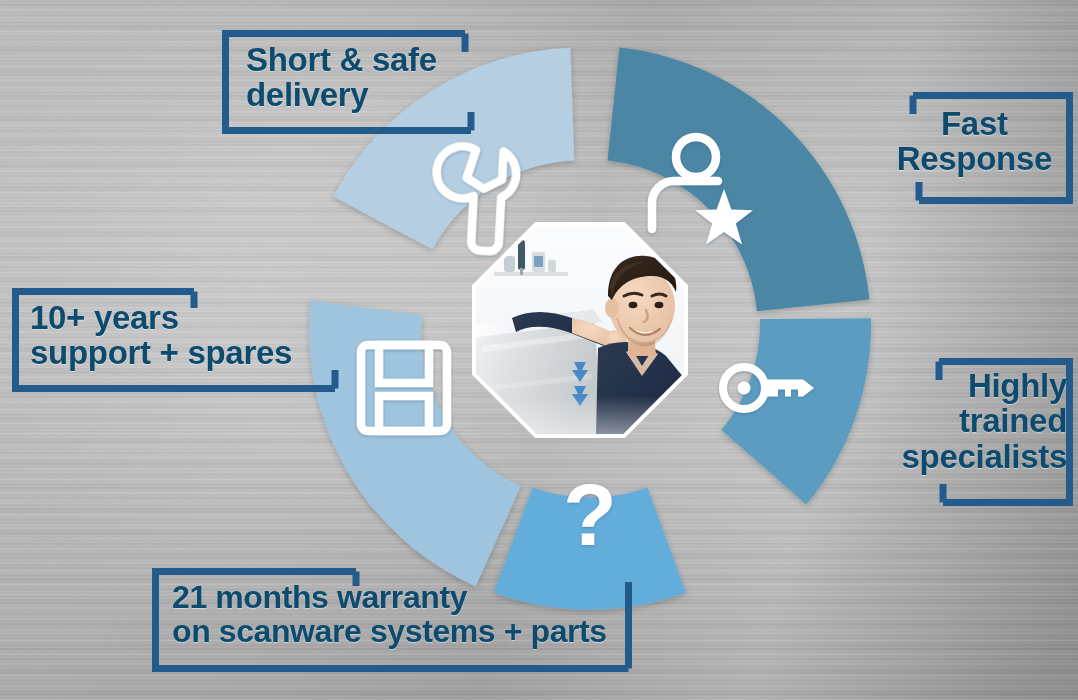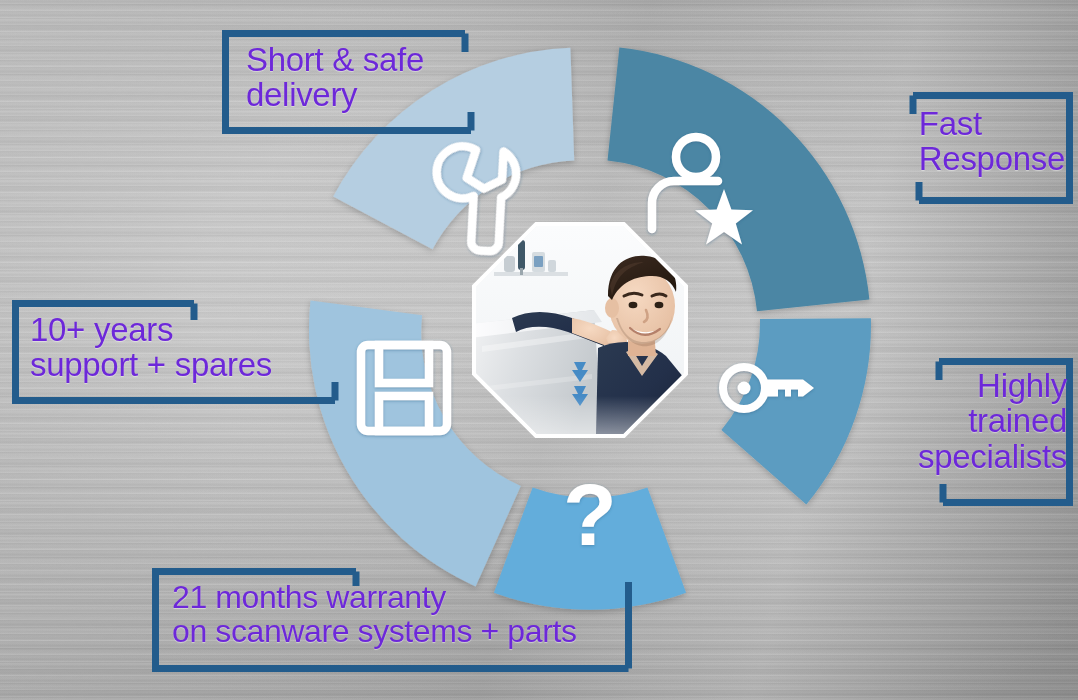--- a/index.html
+++ b/index.html
@@ -69,34 +69,34 @@
     clip-path:polygon(29.3% 0,70.7% 0,100% 29.3%,100% 70.7%,70.7% 100%,29.3% 100%,0 70.7%,0 29.3%);
     overflow:hidden;background:#f2f4f5;
   }
   .photo-inner svg{position:absolute;left:0;top:0;width:100%;height:100%;}
 
   
   .callout{position:absolute;}
   .callout .frame{position:absolute;inset:0;}
   .callout .txt{
     position:absolute;
-    color:#6d28d9;
-    font-weight:normal;
+    color:#0c4a6e;
+    font-weight:bold;
     line-height:1.07;
     text-shadow:0 1px 1px rgba(255,255,255,.45);
     white-space:pre-line;
   }
 
   #c-delivery{left:218px;top:30px;width:266px;height:104px;}
   #c-delivery .txt{left:28px;top:12px;font-size:33px;letter-spacing:-.3px;}
 
   #c-fast{left:905px;top:92px;width:168px;height:112px;}
-  #c-fast .txt{right:8px;top:14px;font-size:33px;text-align:left;letter-spacing:-.3px;}
-
-  #c-years{left:8px;top:300px;width:342px;height:104px;}
+  #c-fast .txt{right:21px;top:14px;font-size:33px;text-align:center;letter-spacing:-.3px;}
+
+  #c-years{left:8px;top:288px;width:342px;height:104px;}
   #c-years .txt{left:22px;top:12px;font-size:33px;letter-spacing:-.3px;}
 
   #c-highly{left:933px;top:358px;width:140px;height:136px;}
   #c-highly .txt{right:6px;top:10px;font-size:33px;text-align:right;letter-spacing:-.3px;}
 
   #c-warranty{left:148px;top:568px;width:488px;height:104px;}
   #c-warranty .txt{left:24px;top:12px;font-size:32px;letter-spacing:-.4px;}
 </style>
 </head>
 <body>

